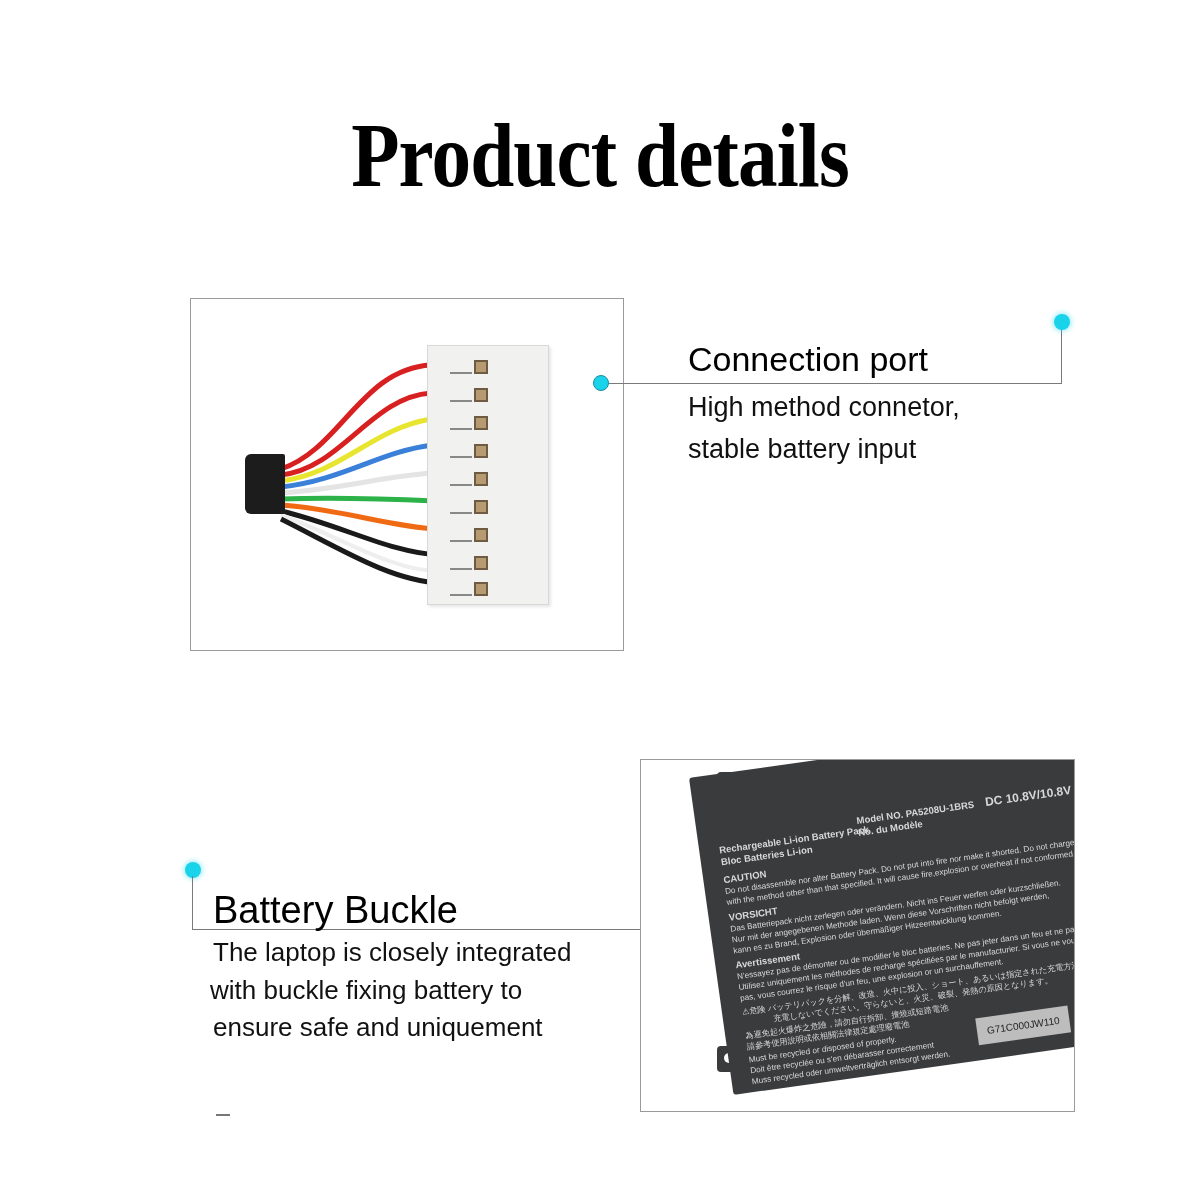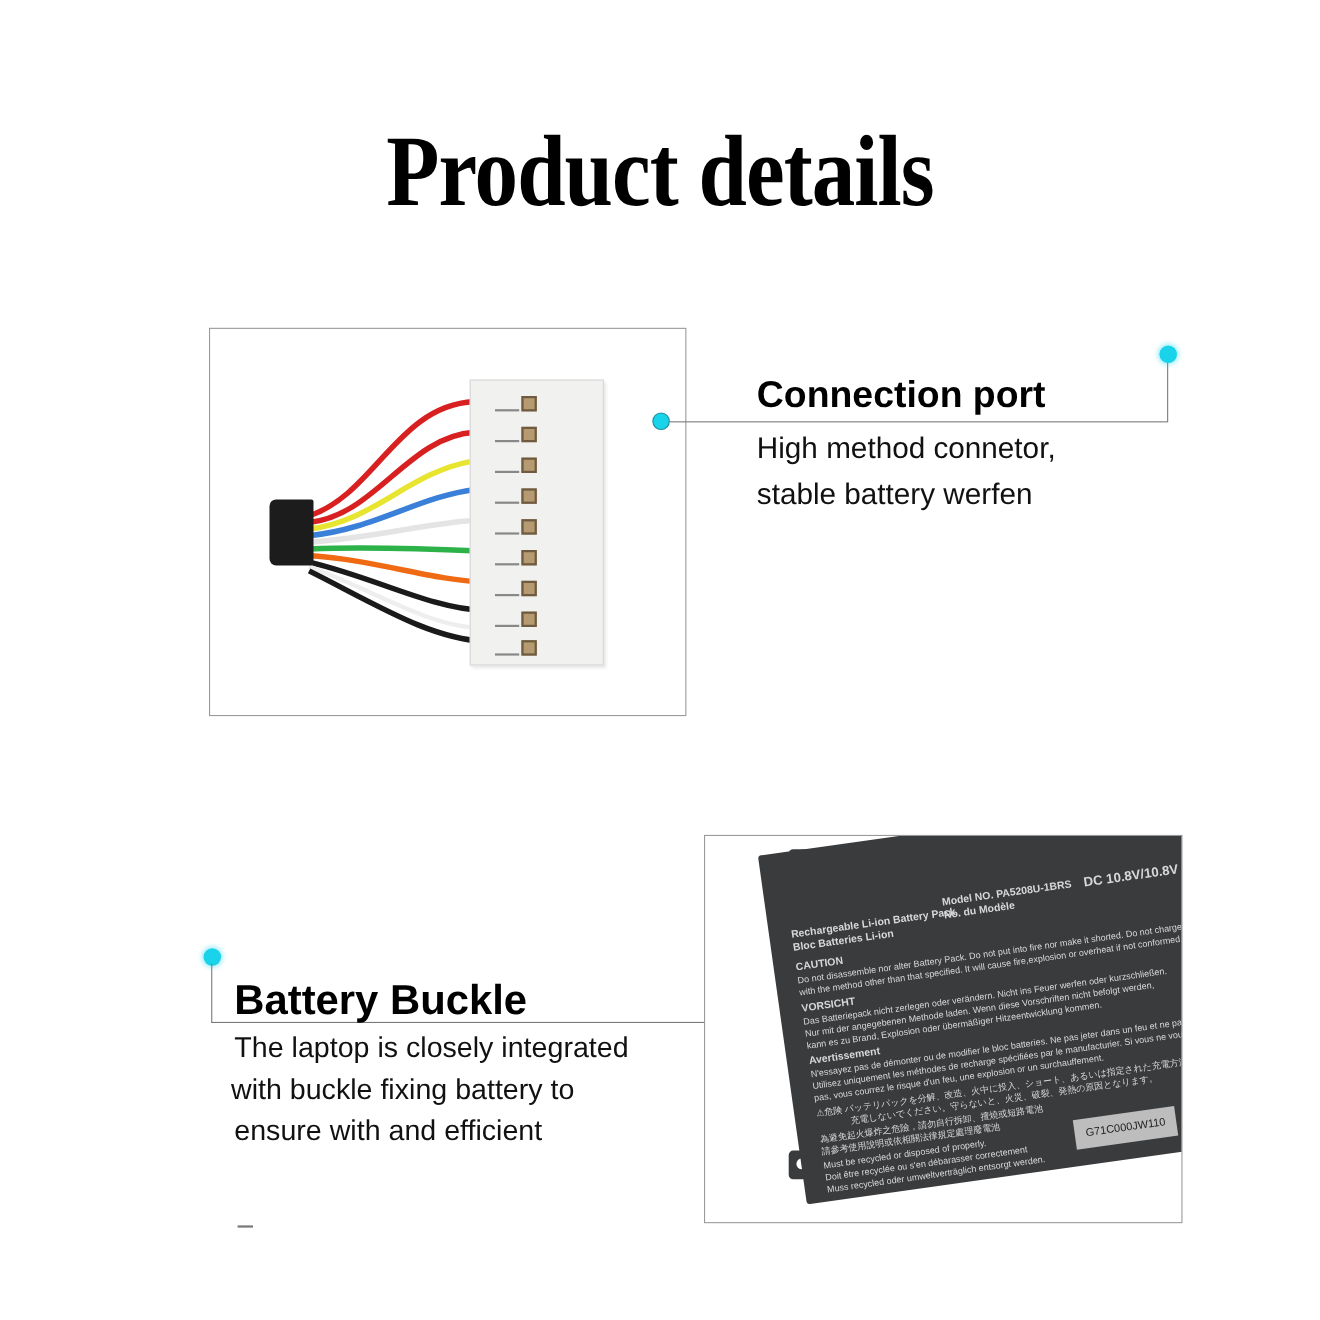--- a/index.html
+++ b/index.html
@@ -13,21 +13,21 @@
     }
 
     .frame { position: absolute; border: 1px solid #9a9a9a; background: #fff; overflow: hidden; }
     .frame-connector { left: 190px; top: 298px; width: 432px; height: 351px; }
     .frame-battery { left: 640px; top: 759px; width: 433px; height: 351px; }
 
     .line { position: absolute; background: #7a7a7a; }
     .dot { position: absolute; width: 16px; height: 16px; border-radius: 50%; background: #19d3ea; border: 1px solid #1a8ea0; box-sizing: border-box; }
     .dot.glow { border: none; box-shadow: 0 0 4px 2px rgba(25, 211, 234, 0.35); }
 
-    .feature-title { position: absolute; font-weight: bold; font-size: 34px; color: #000; line-height: 40px; white-space: nowrap; }
+    .feature-title { position: absolute; font-weight: normal; font-size: 34px; color: #000; line-height: 40px; white-space: nowrap; }
     .feature-desc { position: absolute; font-size: 27px; color: #111; line-height: 38px; }
 
     
     .cable-sleeve { position: absolute; left: 54px; top: 155px; width: 40px; height: 60px; background: #1c1c1c; border-radius: 6px 2px 2px 6px; }
     .housing { position: absolute; left: 236px; top: 46px; width: 120px; height: 258px; background: #f1f1ef; border: 1px solid #d8d8d8; box-shadow: 2px 2px 3px rgba(0,0,0,0.1); }
     .pin { position: absolute; left: 46px; width: 14px; height: 14px; background: #b59a72; border: 2px solid #6e5b40; box-sizing: border-box; }
     .pin-slot { position: absolute; left: 22px; width: 22px; height: 2px; background: #888; }
 
     
     .battery-body { position: absolute; left: 48px; top: 18px; width: 430px; height: 320px; background: #3a3b3d; transform: rotate(-8deg); transform-origin: left top; border-radius: 3px; }
@@ -81,31 +81,31 @@
 </div>
 
 <div class="line" style="left:622px;top:298px;width:0;height:0"></div>
 <div class="dot" style="left:593px;top:375px"></div>
 <div class="line" style="left:609px;top:383px;width:452px;height:1px"></div>
 <div class="line" style="left:1061px;top:324px;width:1px;height:60px"></div>
 <div class="dot glow" style="left:1054px;top:314px"></div>
 
 <div class="feature-title" style="left:688px;top:339px">Connection port</div>
 <div class="feature-desc" style="left:688px;top:388px">High method connetor,</div>
-<div class="feature-desc" style="left:688px;top:430px">stable battery werfen</div>
+<div class="feature-desc" style="left:688px;top:430px">stable battery input</div>
 
 <div class="dot glow" style="left:185px;top:862px"></div>
 <div class="line" style="left:192px;top:876px;width:1px;height:54px"></div>
 <div class="line" style="left:192px;top:929px;width:465px;height:1px"></div>
 <div class="dot" style="left:657px;top:922px"></div>
 
 <div class="feature-title" style="left:213px;top:890px;font-size:38px">Battery Buckle</div>
 <div class="feature-desc" style="left:213px;top:933px;font-size:26px">The laptop is closely integrated</div>
 <div class="feature-desc" style="left:210px;top:971px;font-size:26px">with buckle fixing battery to</div>
-<div class="feature-desc" style="left:213px;top:1008px;font-size:26px">ensure with and efficient</div>
+<div class="feature-desc" style="left:213px;top:1008px;font-size:26px">ensure safe and uniquement</div>
 
 <div class="frame frame-battery">
   <div class="tab-hole" style="left:76px;top:12px"></div>
   <div class="tab-hole" style="left:76px;top:286px"></div>
   <div class="battery-body">
     <div class="battery-text battery-head" style="left:20px;top:70px">Rechargeable Li-ion Battery Pack</div>
     <div class="battery-text battery-head" style="left:20px;top:82px">Bloc Batteries Li-ion</div>
     <div class="battery-text battery-head" style="left:160px;top:60px">Model NO. PA5208U-1BRS</div>
     <div class="battery-text battery-head" style="left:160px;top:72px">No. du Modèle</div>
     <div class="battery-text battery-head" style="left:290px;top:60px;font-size:12px">DC 10.8V/10.8V</div>

